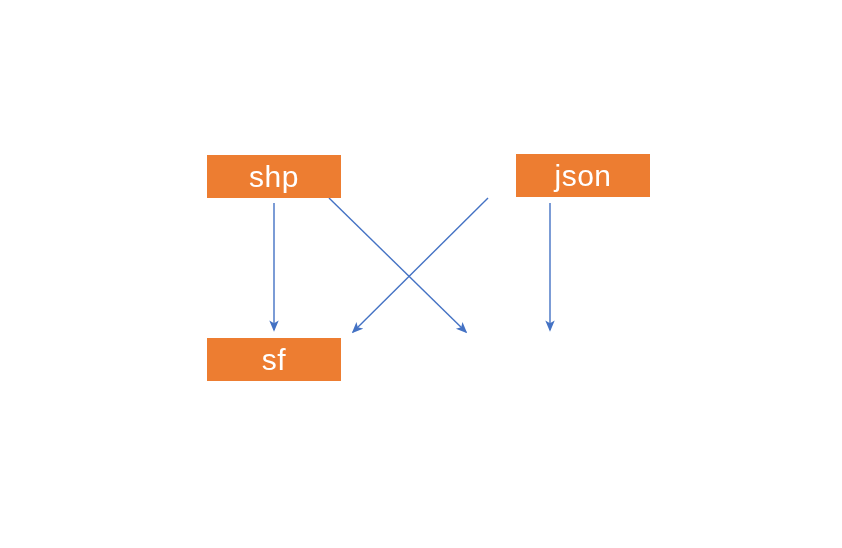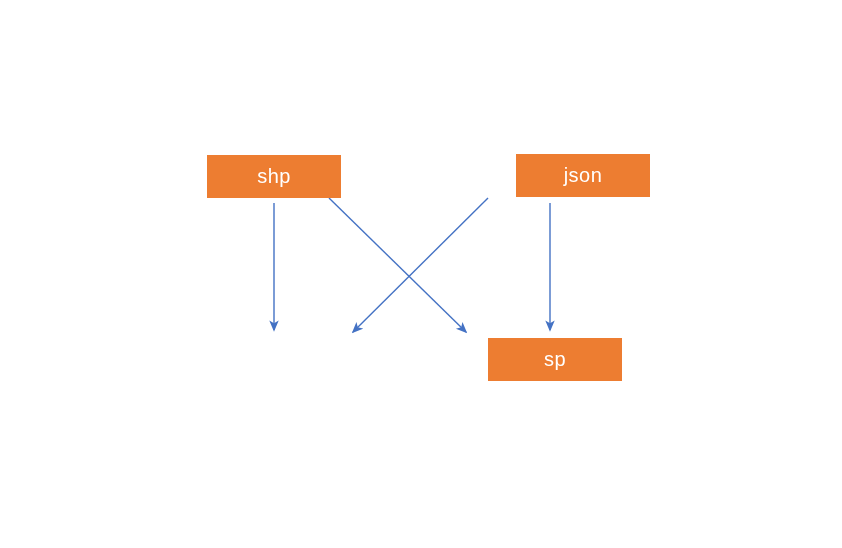--- a/index.html
+++ b/index.html
@@ -32,21 +32,21 @@
   }
   .edges marker path { fill: var(--arrow); }
   .node {
     position: absolute;
     width: 134px; height: 43px;
     background: var(--node-fill);
     color: var(--node-text);
     display: flex;
     align-items: center;
     justify-content: center;
-    font-size: 20px;
+    font-size: 30px;
     letter-spacing: 0.5px;
   }
   .node-shp  { left: 207px; top: 155px; }
   .node-json { left: 516px; top: 154px; }
   .node-sf   { left: 207px; top: 338px; }
   .node-sp   { left: 488px; top: 338px; }
 </style>
 </head>
 <body>
 
@@ -65,18 +65,18 @@
   </svg>
 
   <div class="node node-shp">
     <span>shp</span>
   </div>
 
   <div class="node node-json">
     <span>json</span>
   </div>
 
+  <div class="node node-sf">
+    <span>sf</span>
+  </div>
 
-  <div class="node node-sp">
-    <span>sp</span>
-  </div>
 
 </div>
 
 </body></html>

